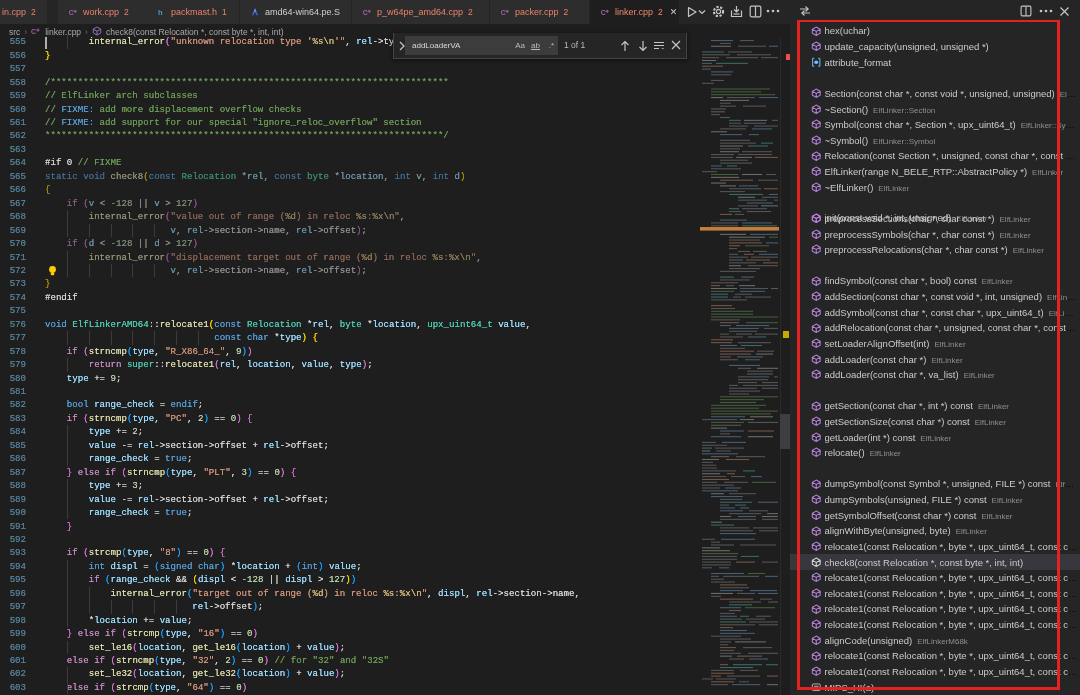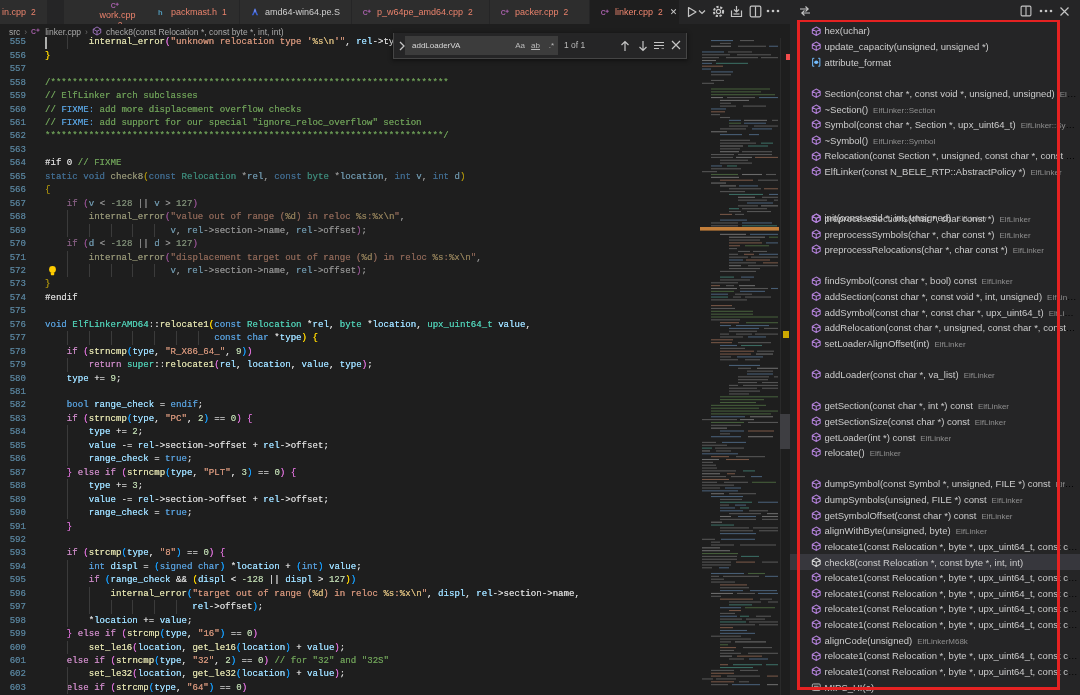--- a/index.html
+++ b/index.html
@@ -554,21 +554,27 @@
 <div class="srow" style="top:148.16px;">
         <svg class="sic" width="10.5" height="10.5" viewBox="0 0 16 16">
           <path d="M8 1.5 L14 5 V11 L8 14.5 L2 11 V5 Z M2.2 5.2 L8 8.4 L13.8 5.2 M8 8.4 V14.2" fill="none" stroke="#b180d7" stroke-width="1.6"></path>
         </svg>
         <span class="stxt"><span class="snm">Relocation(const Section *, unsigned, const char *, const Symbol *, upx_uint64_t)</span></span>
       </div>
 <div class="srow" style="top:163.78px;">
         <svg class="sic" width="10.5" height="10.5" viewBox="0 0 16 16">
           <path d="M8 1.5 L14 5 V11 L8 14.5 L2 11 V5 Z M2.2 5.2 L8 8.4 L13.8 5.2 M8 8.4 V14.2" fill="none" stroke="#b180d7" stroke-width="1.6"></path>
         </svg>
-        <span class="stxt"><span class="snm">ElfLinker(const N_BELE_RTP::AbstractPolicy *)</span><span class="sfx">ElfLinker</span></span>
+        <span class="stxt"><span class="snm">ElfLinker(range N_BELE_RTP::AbstractPolicy *)</span><span class="sfx">ElfLinker</span></span>
+      </div>
+<div class="srow" style="top:179.40px;">
+        <svg class="sic" width="10.5" height="10.5" viewBox="0 0 16 16">
+          <path d="M8 1.5 L14 5 V11 L8 14.5 L2 11 V5 Z M2.2 5.2 L8 8.4 L13.8 5.2 M8 8.4 V14.2" fill="none" stroke="#b180d7" stroke-width="1.6"></path>
+        </svg>
+        <span class="stxt"><span class="snm">~ElfLinker()</span><span class="sfx">ElfLinker</span></span>
       </div>
 <div class="srow" style="top:210px;">
         <svg class="sic" width="10.5" height="10.5" viewBox="0 0 16 16">
           <path d="M8 1.5 L14 5 V11 L8 14.5 L2 11 V5 Z M2.2 5.2 L8 8.4 L13.8 5.2 M8 8.4 V14.2" fill="none" stroke="#b180d7" stroke-width="1.6"></path>
         </svg>
         <span class="stxt"><span class="snm">init(const void *, int, unsigned)</span><span class="sfx">ElfLinker</span></span>
       </div>
 <div class="srow" style="top:210.64px;">
         <svg class="sic" width="10.5" height="10.5" viewBox="0 0 16 16">
           <path d="M8 1.5 L14 5 V11 L8 14.5 L2 11 V5 Z M2.2 5.2 L8 8.4 L13.8 5.2 M8 8.4 V14.2" fill="none" stroke="#b180d7" stroke-width="1.6"></path>
@@ -609,20 +615,26 @@
         <svg class="sic" width="10.5" height="10.5" viewBox="0 0 16 16">
           <path d="M8 1.5 L14 5 V11 L8 14.5 L2 11 V5 Z M2.2 5.2 L8 8.4 L13.8 5.2 M8 8.4 V14.2" fill="none" stroke="#b180d7" stroke-width="1.6"></path>
         </svg>
         <span class="stxt"><span class="snm">addRelocation(const char *, unsigned, const char *, const char *)</span></span>
       </div>
 <div class="srow" style="top:335.60px;">
         <svg class="sic" width="10.5" height="10.5" viewBox="0 0 16 16">
           <path d="M8 1.5 L14 5 V11 L8 14.5 L2 11 V5 Z M2.2 5.2 L8 8.4 L13.8 5.2 M8 8.4 V14.2" fill="none" stroke="#b180d7" stroke-width="1.6"></path>
         </svg>
         <span class="stxt"><span class="snm">setLoaderAlignOffset(int)</span><span class="sfx">ElfLinker</span></span>
+      </div>
+<div class="srow" style="top:351.22px;">
+        <svg class="sic" width="10.5" height="10.5" viewBox="0 0 16 16">
+          <path d="M8 1.5 L14 5 V11 L8 14.5 L2 11 V5 Z M2.2 5.2 L8 8.4 L13.8 5.2 M8 8.4 V14.2" fill="none" stroke="#b180d7" stroke-width="1.6"></path>
+        </svg>
+        <span class="stxt"><span class="snm">addLoader(const char *)</span><span class="sfx">ElfLinker</span></span>
       </div>
 <div class="srow" style="top:366.84px;">
         <svg class="sic" width="10.5" height="10.5" viewBox="0 0 16 16">
           <path d="M8 1.5 L14 5 V11 L8 14.5 L2 11 V5 Z M2.2 5.2 L8 8.4 L13.8 5.2 M8 8.4 V14.2" fill="none" stroke="#b180d7" stroke-width="1.6"></path>
         </svg>
         <span class="stxt"><span class="snm">addLoader(const char *, va_list)</span><span class="sfx">ElfLinker</span></span>
       </div>
 <div class="srow" style="top:398.08px;">
         <svg class="sic" width="10.5" height="10.5" viewBox="0 0 16 16">
           <path d="M8 1.5 L14 5 V11 L8 14.5 L2 11 V5 Z M2.2 5.2 L8 8.4 L13.8 5.2 M8 8.4 V14.2" fill="none" stroke="#b180d7" stroke-width="1.6"></path>
@@ -734,21 +746,21 @@
       </div>
 </div>
 <div id="redrect"></div>
 <div id="rtopbar"></div>
 
 <div id="tabbar">
 <div class="tab" style="left:0px;width:48px;background:#2d2d2d;padding-left:2px;">
         <span class="tn" style="color:#e9826c">in.cpp</span>
         <span class="tb" style="color:#e9826c">2</span>
       </div>
-      <div class="tab" style="left:64px;width:98px;background:#2d2d2d;flex-direction:column;">
+      <div class="tab" style="left:58px;width:98px;background:#2d2d2d;">
         <svg class="tico" viewBox="0 0 16 16">
           <text x="1" y="12" font-size="11" font-family="Liberation Sans" font-weight="bold" fill="#a45fa8">C</text>
           <rect x="9" y="6" width="5" height="1.6" fill="#a45fa8"></rect>
           <rect x="10.7" y="4.3" width="1.6" height="5" fill="#a45fa8"></rect>
         </svg>
         <span class="tn" style="color:#e9826c">work.cpp</span>
         <span class="tb" style="color:#e9826c">2</span>
       </div>
       <div class="tab" style="left:146px;width:94px;background:#2d2d2d;">
         <svg class="tico" viewBox="0 0 16 16">

